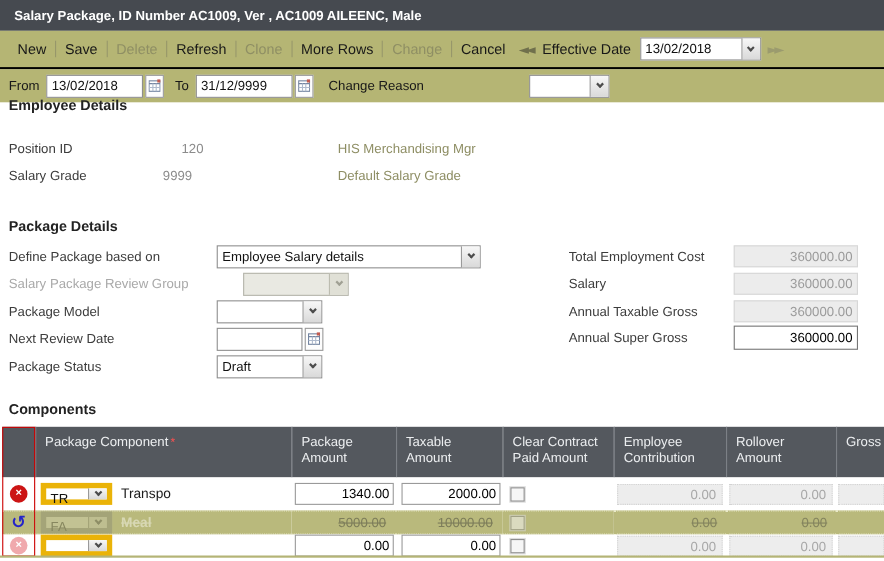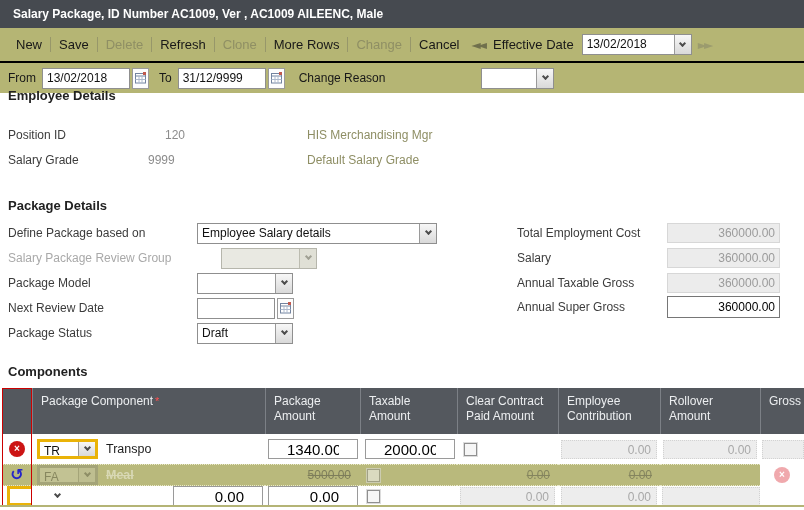--- a/index.html
+++ b/index.html
@@ -64,34 +64,34 @@
 
   
   .ctable { position:absolute; left:2px; top:388px; width:802px; display:grid;
     grid-template-columns:30px 233px 95px 97px 101px 102px 100px 44px;
     grid-template-rows:46px 30px 22px 20px; }
   .hc { background:#54585e; color:#eceef0; font-size:12px; line-height:15px; padding:6px 4px 0 8px; }
   .hc.sep { border-left:1px solid #7c8086; }
   .req { color:#ff5050; font-size:11px; margin-left:2px; }
   .cell { display:flex; align-items:center; background:#fff; }
   .cell.del { background:#b9b97c; border-top:1px dotted #e9e9c9; border-bottom:1px dotted #e9e9c9; }
-  .amt { width:90px; height:20px; border:1px solid #9a9a9a; text-align:right; font-size:15px;
-    padding:0 18px; margin-left:auto; margin-right:2px; font-family:"Liberation Sans", sans-serif; color:#000; }
+  .amt { width:90px; height:20px; border:1px solid #9a9a9a; text-align:right; font-size:12px;
+    padding:0 3px; margin-left:auto; margin-right:2px; font-family:"Liberation Sans", sans-serif; color:#000; }
   .dfld { flex:1; height:19px; margin:0 3px; background:#ededed; border:1px dotted #d2d2d2;
     color:#a8a8a8; text-align:right; padding:2px 5px 0 0; }
   .gfill { height:19px; margin-left:2px; width:100%; background:#ededed; border:1px dotted #d2d2d2; }
   .cb { width:13px; height:13px; border:1px solid #8f8f8f; background:#f6f6f6;
     box-shadow:0 0 0 1px #dcdcdc; margin-left:7px; cursor:pointer; }
   .cb.dim { opacity:.55; }
   .icon-del { width:16px; height:16px; border-radius:50%; background:#cc1414; color:#fff; font-weight:bold;
     font-size:10px; line-height:16px; text-align:center; margin:0 auto; cursor:pointer; }
   .icon-del.faded { background:#f0a9ad; }
   .icon-undo { font-family:"DejaVu Sans", sans-serif; color:#2525c8; font-weight:bold; font-size:16px;
     margin:0 auto; cursor:pointer; line-height:16px; }
-  .msel { display:inline-flex; height:20px; border:3px solid #eab308; background:#fff; margin-left:5px; }
+  .msel { display:inline-flex; height:20px; border:5px solid #eab308; background:#fff; margin-left:5px; }
   .msel .mtext { width:38px; font-size:12px; line-height:18px; padding-left:4px; color:#111; }
   .msel.dim { background:#c2c293; border-color:#a4a478; }
   .msel.dim .mtext { color:#87875f; }
   .msel.dim .sbtn { background:#bebe90; border-left-color:#a4a478; }
   .msel.dim .chev { border-color:#8e8e66; }
   .cname { margin-left:8px; color:#1c1c1c; font-size:12.5px; }
   .cname.strike { color:#d8d8b4; font-weight:bold; text-decoration:line-through; }
   .samt { margin-left:auto; padding-right:9px; color:#7d7d5a; text-decoration:line-through; }
   .sdim { padding-right:8px; margin-left:auto; color:#84845e; text-decoration:line-through; }
   .redbox { position:absolute; left:0; top:0; width:30px; height:118px; border:1px solid #cc0000; pointer-events:none; }
@@ -306,20 +306,23 @@
           <span class="sbtn">
             <i class="chev"></i>
           </span>
         </span>
       <span class="cname strike">Meal</span>
     </div>
     <div class="cell del">
         <span class="samt">5000.00</span>
       </div>
     <div class="cell del">
+        <span class="samt">10000.00</span>
+      </div>
+    <div class="cell del">
         <span class="cb dim"></span>
       </div>
     <div class="cell del">
         <span class="sdim">0.00</span>
       </div>
     <div class="cell del">
         <span class="sdim">0.00</span>
       </div>
     <div class="cell del"></div>
 

